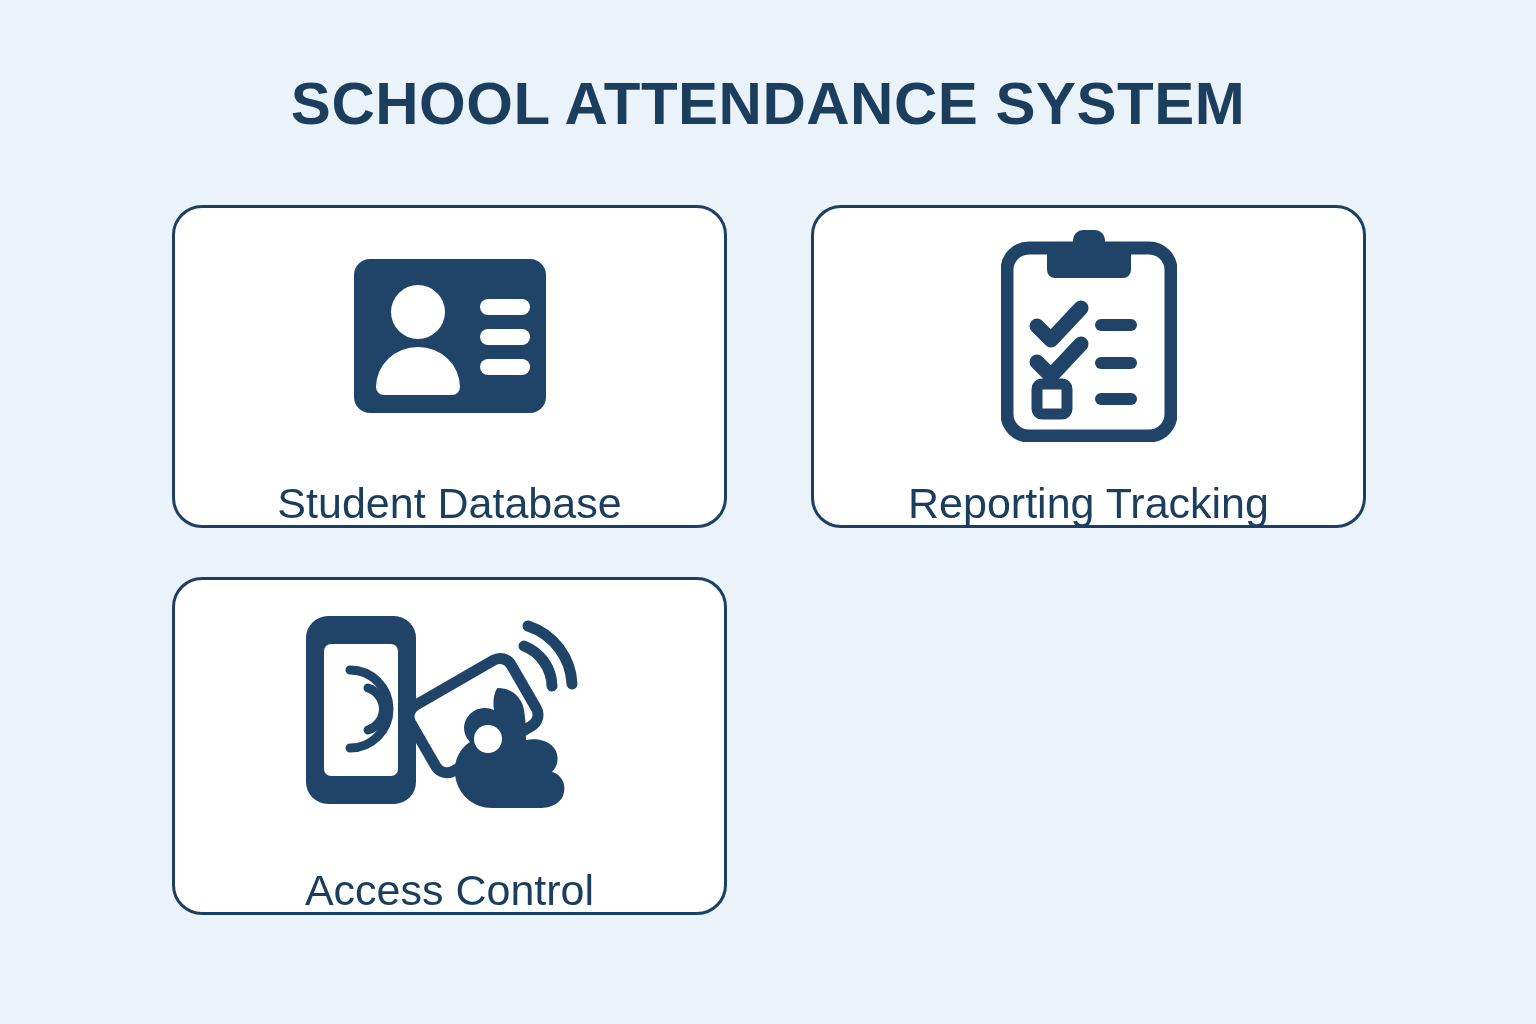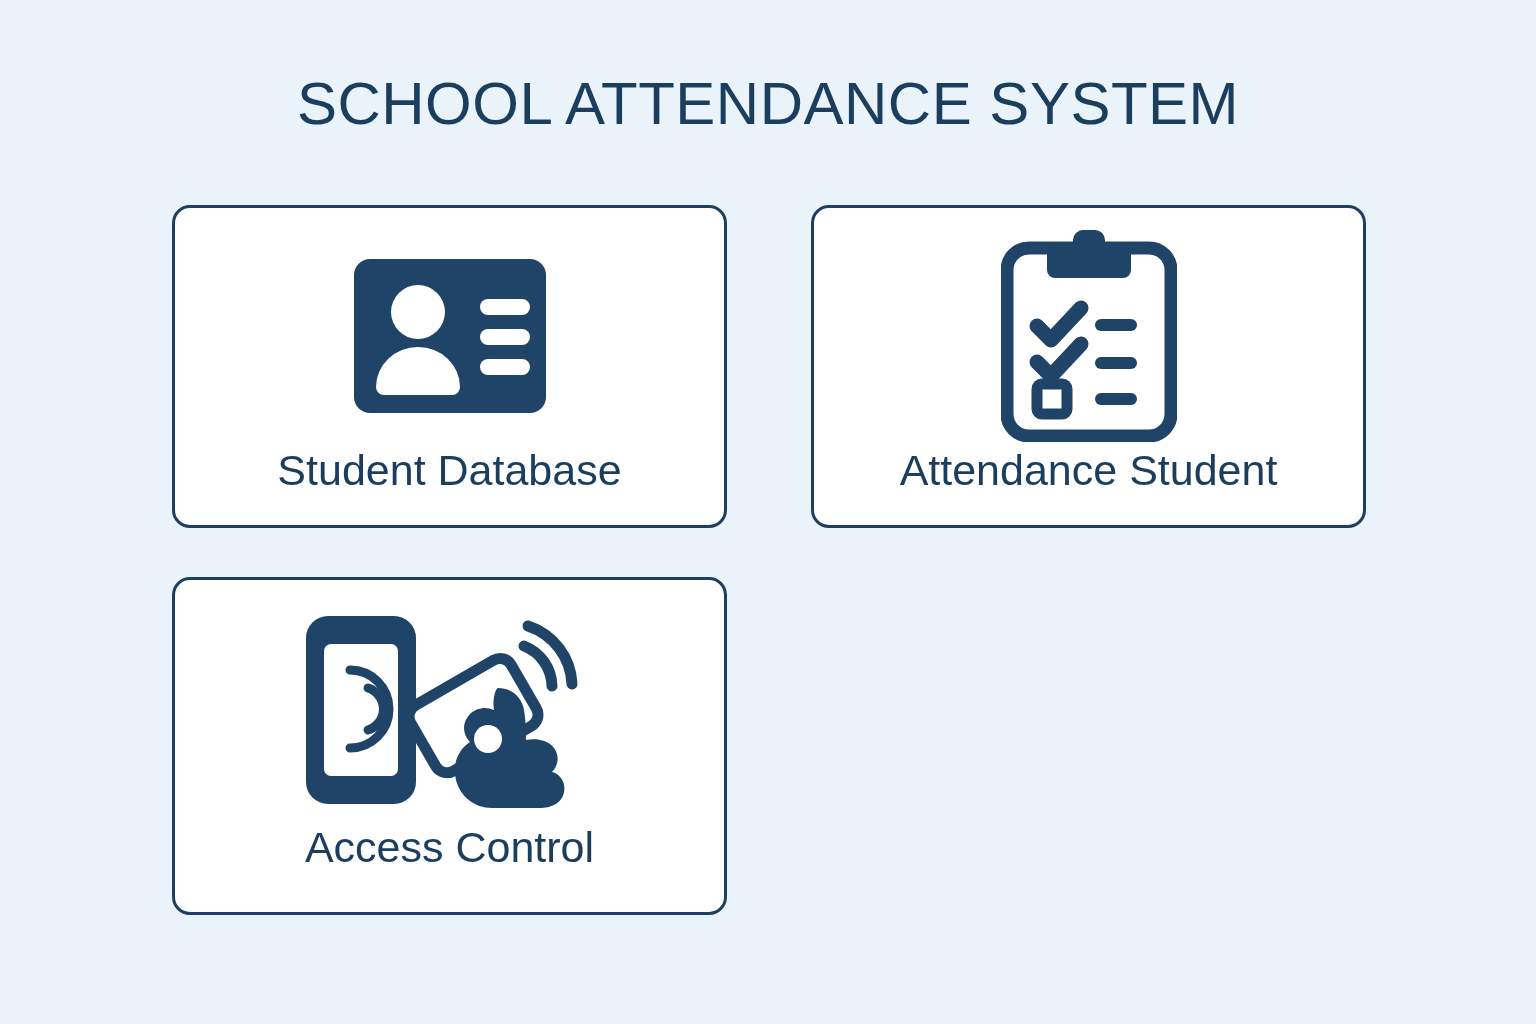--- a/index.html
+++ b/index.html
@@ -17,21 +17,21 @@
     position: relative;
   }
 
   #page-title {
     position: absolute;
     left: 0;
     top: 74px;
     width: 1536px;
     text-align: center;
     font-size: 60px;
-    font-weight: normal;
+    font-weight: bold;
     letter-spacing: 0.5px;
     color: #1b3d5e;
     line-height: 1.0;
     white-space: nowrap;
   }
 
   #card-grid {
     position: absolute;
     left: 172px;
     top: 205px;
@@ -40,25 +40,25 @@
     display: grid;
     grid-template-columns: 555px 555px;
     grid-template-rows: 323px 338px;
     column-gap: 84px;
     row-gap: 49px;
   }
 
   .feature-card {
     background: #ffffff;
     border: 3px solid #1c3f63;
-    border-radius: 18px;
+    border-radius: 30px;
     display: flex;
     flex-direction: column;
     align-items: center;
-    justify-content: flex-start;
+    justify-content: space-between;
     position: relative;
   }
 
   .card-icon {
     display: flex;
     align-items: center;
     justify-content: center;
     width: 100%;
   }
 
@@ -115,21 +115,21 @@
 
         <path d="M36 132 l14 14 l30 -32" fill="none" stroke="#204468" stroke-width="15" stroke-linecap="round" stroke-linejoin="round"></path>
 
         <rect x="36" y="154" width="30" height="30" rx="5" ry="5" fill="none" stroke="#204468" stroke-width="11"></rect>
 
         <rect x="94" y="89" width="42" height="12" rx="6" ry="6" fill="#204468"></rect>
         <rect x="94" y="127" width="42" height="12" rx="6" ry="6" fill="#204468"></rect>
         <rect x="94" y="163" width="42" height="12" rx="6" ry="6" fill="#204468"></rect>
       </svg>
     </div>
-    <div class="card-label">Attendance Student</div>
+    <div class="card-label">Reporting Tracking</div>
   </div>
 
   <div class="feature-card card-r2">
     <div class="card-icon">
       <svg class="icon-svg" width="296" height="200" viewBox="0 0 296 200" aria-hidden="true">
 
         <rect x="4" y="8" width="110" height="188" rx="22" ry="22" fill="#204468"></rect>
         <rect x="22" y="36" width="74" height="132" rx="7" ry="7" fill="#ffffff"></rect>
 
         <path d="M48 62 a38 38 0 0 1 0 78" fill="none" stroke="#204468" stroke-width="9" stroke-linecap="round"></path>

